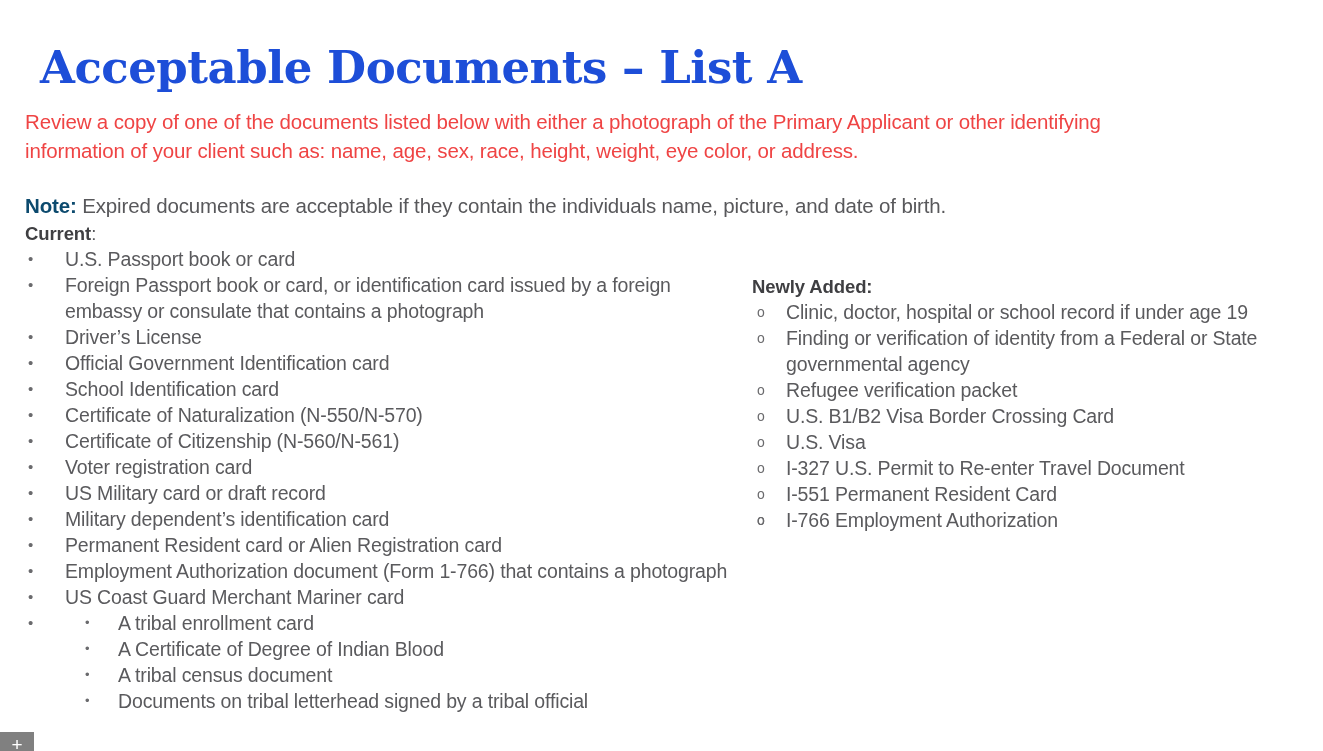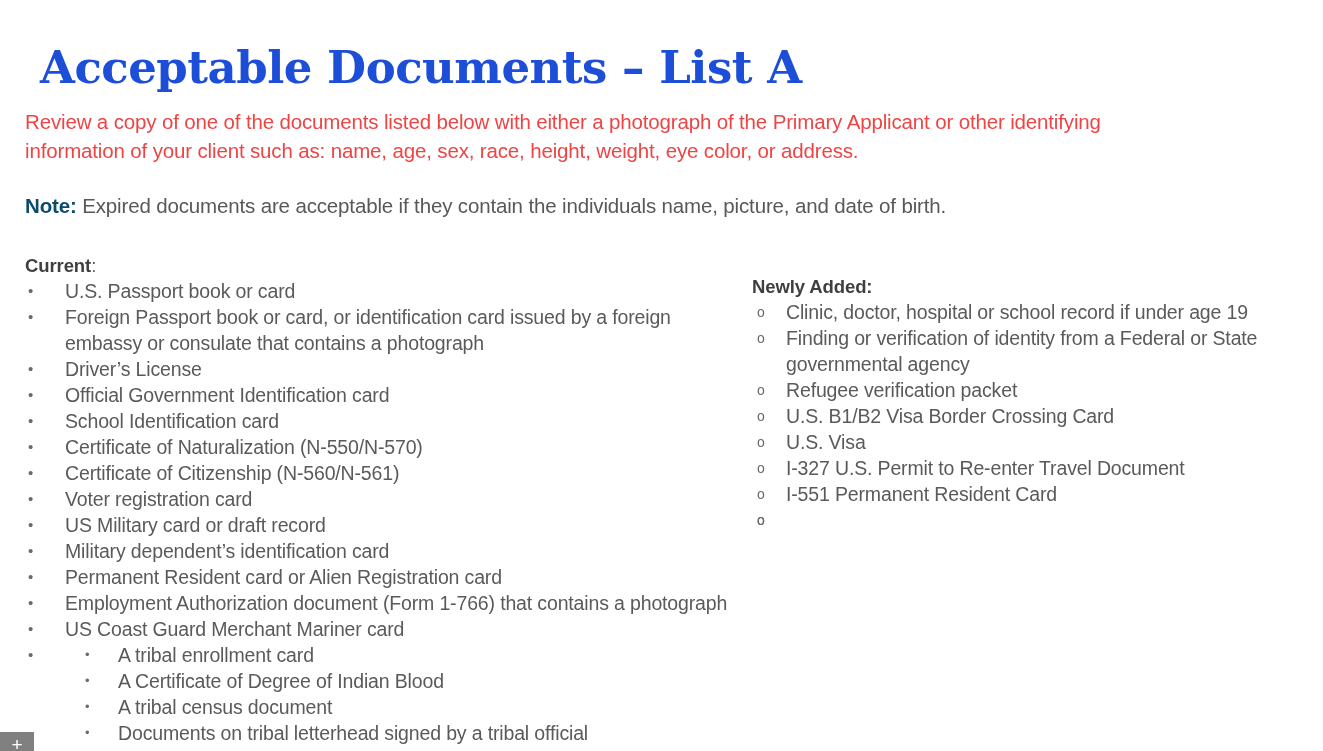--- a/index.html
+++ b/index.html
@@ -62,21 +62,20 @@
 
   
   .column {
     position: absolute;
     top: 0;
   }
   #left-column {
     left: 0;
     top: 222px;
     width: 745px;
-    margin-top: 32px;
   }
   #right-column {
     left: 752px;
     top: 235px;
     width: 530px;
   }
 
   .col-heading {
     font-size: 18.5px;
     line-height: 24px;
@@ -220,19 +219,19 @@
 
   <ul class="doc-list">
     <li><span class="bullet-mark">o</span><span>Clinic, doctor, hospital or school record if under age 19</span></li>
     <li><span class="bullet-mark">o</span><span>Finding or verification of identity from a Federal or State governmental agency</span></li>
     <li><span class="bullet-mark">o</span><span>Refugee verification packet</span></li>
     <li><span class="bullet-mark">o</span><span>U.S. B1/B2 Visa Border Crossing Card</span></li>
     <li><span class="bullet-mark">o</span><span>U.S. Visa</span></li>
     <li><span class="bullet-mark">o</span><span>I-327 U.S. Permit to Re-enter Travel Document</span></li>
     <li><span class="bullet-mark">o</span><span>I-551 Permanent Resident Card</span></li>
     <li><span class="bullet-mark">o</span></li>
-    <li><span class="bullet-mark">o</span></li>
+    <li><span class="bullet-mark">o</span><span>I-766 Employment Authorization</span></li>
   </ul>
 </div>
 
 <div id="zoom-control">
   <span class="plus-glyph">+</span>
 </div>
 
 </body></html>

